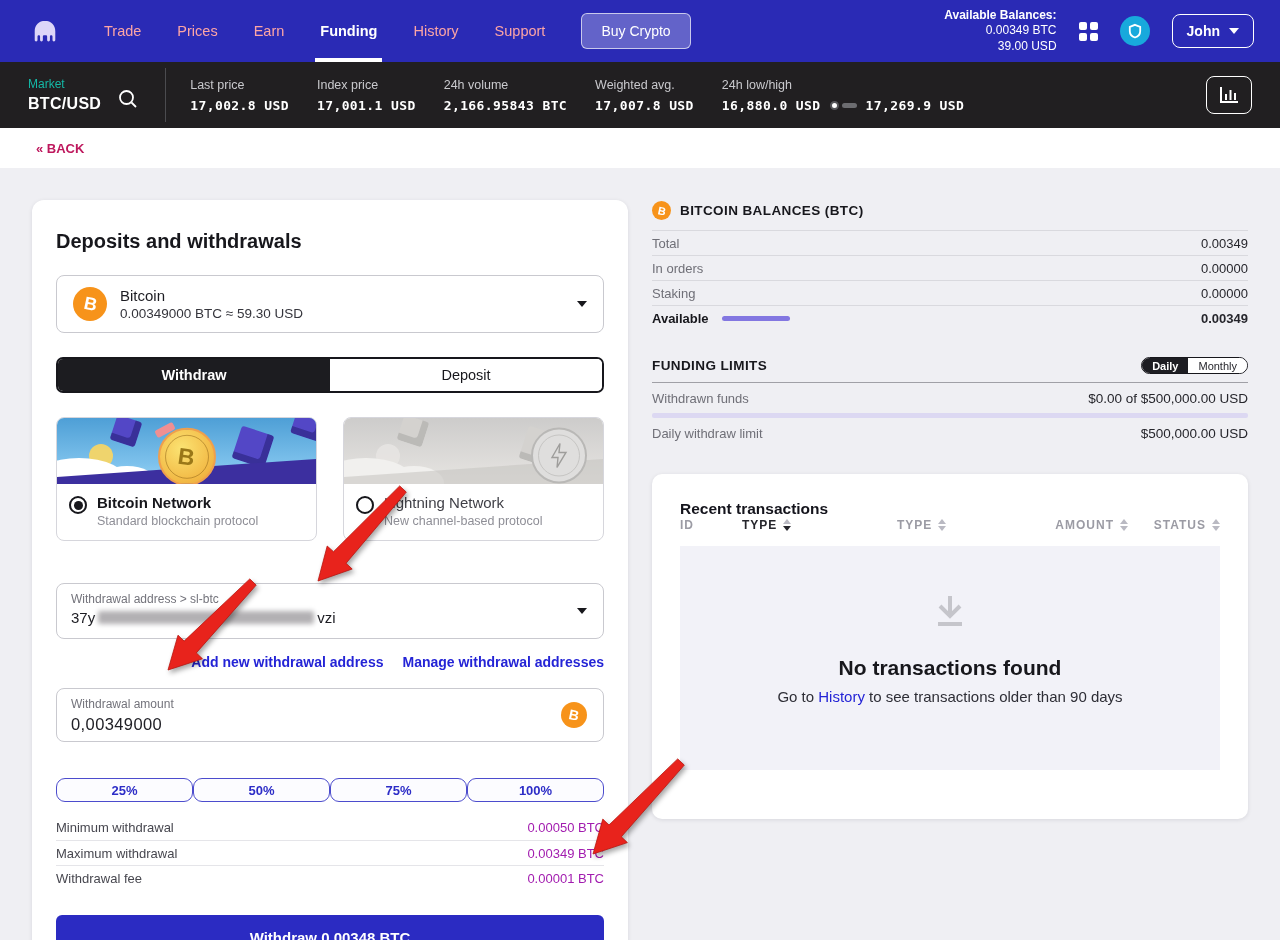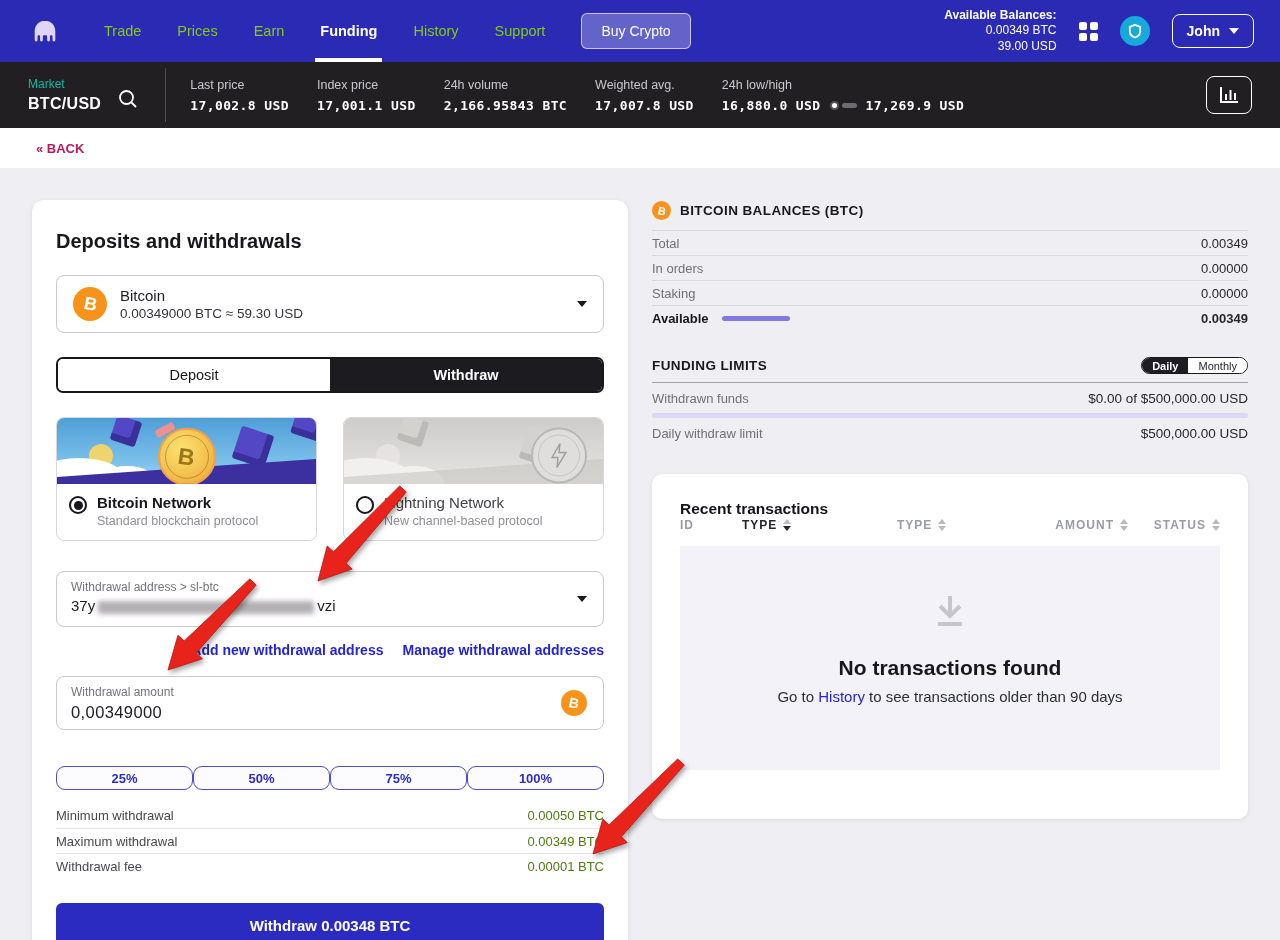--- a/index.html
+++ b/index.html
@@ -3,21 +3,21 @@
 <meta charset="utf-8">
 <style>
   *{margin:0;padding:0;box-sizing:border-box}
   html,body{width:1280px;height:940px}
   body{font-family:"Liberation Sans","DejaVu Sans",sans-serif;background:#efeff3;position:relative;overflow:hidden;color:#17171c}
 
   
   .nav{height:62px;background:#2a2ab5;display:flex;align-items:stretch;padding:0 26px 0 30px;position:relative}
   .logo{align-self:center;margin-right:26px;display:flex;align-items:center;cursor:pointer}
   .nav-items{display:flex;align-items:stretch}
-  .nav-item{display:flex;align-items:center;padding:0 18px;color:#84cc16;font-size:14.5px;position:relative;cursor:pointer}
+  .nav-item{display:flex;align-items:center;padding:0 18px;color:#fca5a5;font-size:14.5px;position:relative;cursor:pointer}
   .nav-item.active{color:#fff;font-weight:bold}
   .nav-item.active::after{content:"";position:absolute;left:13px;right:13px;bottom:0;height:4px;background:#fff}
   .buy-btn{align-self:center;margin-left:18px;padding:9px 19px;background:rgba(255,255,255,.27);border:1px solid rgba(255,255,255,.65);border-radius:6px;color:#fff;font-size:14px;cursor:pointer}
   .nav-right{margin-left:auto;display:flex;align-items:center;gap:22px}
   .nav-balances{text-align:right;color:#fff;font-size:12px;line-height:15.5px}
   .nav-balances .b-label{font-weight:bold}
   .grid-icon{display:grid;grid-template-columns:8px 8px;grid-gap:3px;cursor:pointer}
   .grid-icon i{width:8px;height:8px;background:#fff;border-radius:2px}
   .shield-wrap{width:30px;height:30px;border-radius:50%;background:#18a9dc;display:flex;align-items:center;justify-content:center;cursor:pointer}
   .user-btn{border:1.5px solid #fff;border-radius:8px;padding:8px 14px;color:#fff;font-weight:bold;font-size:14px;display:flex;align-items:center;gap:9px;cursor:pointer}
@@ -90,40 +90,40 @@
   .coin-gray::before{content:"";position:absolute;inset:5px;border:1.5px solid #c6c5c3;border-radius:50%}
   .net-body{padding:10px 12px 12px;display:flex;gap:10px;align-items:flex-start}
   .radio{width:18px;height:18px;border:2px solid #17171c;border-radius:50%;margin-top:2px;flex:none;position:relative;cursor:pointer}
   .radio.sel::after{content:"";position:absolute;inset:2.5px;background:#17171c;border-radius:50%}
   .net-title{font-size:15px;font-weight:bold;color:#17171c}
   .net-title.plain{font-weight:normal;color:#3f3f46}
   .net-desc{font-size:12.5px;color:#8e8e96;margin-top:3px}
 
   .field{border:1px solid #c9c9cf;border-radius:8px;padding:8px 14px;position:relative;cursor:text}
   .field.select{cursor:pointer}
-  .addr-field{margin-top:30px;height:56px}
+  .addr-field{margin-top:42px;height:56px}
   .field-label{font-size:12px;color:#73737b}
-  .addr-row{display:flex;align-items:flex-end;margin-top:3px;font-size:15px;color:#1c1c22}
+  .addr-row{display:flex;align-items:center;margin-top:3px;font-size:15px;color:#1c1c22}
   .blur-strip{height:13px;width:216px;background:#b2b0b3;border-radius:2px;margin:0 3px;filter:blur(2.5px)}
   .field-caret{position:absolute;right:16px;top:50%;transform:translateY(-50%)}
 
   .addr-links{display:flex;justify-content:flex-end;gap:19px;margin-top:15px;font-size:14px;font-weight:bold;color:#2424d6}
   .addr-links span{cursor:pointer}
 
   .amount-field{margin-top:18px;height:54px}
   .amount-val{font-size:16.5px;color:#212127;margin-top:4px;letter-spacing:.4px}
 
   .percents{display:flex;margin-top:36px}
   .pct{flex:1;height:24px;border:1.5px solid #4c4ccd;border-radius:9px;background:#fcfcff;color:#2d2dc7;font-weight:bold;font-size:13px;display:flex;align-items:center;justify-content:center;cursor:pointer}
 
   .info-rows{margin-top:13px}
   .irow{display:flex;justify-content:space-between;align-items:center;height:25px;font-size:13px}
   .irow + .irow{border-top:1px solid #e5e5e9}
   .irow .l{color:#47474f}
-  .irow .v{color:#4d7c0f}
+  .irow .v{color:#a21caf}
 
   .submit{margin-top:25px;height:44px;background:#2b2bc2;border-radius:6px;color:#fff;font-weight:bold;font-size:15px;display:flex;align-items:center;justify-content:center;cursor:pointer}
 
   
   .bal-head{display:flex;align-items:center;gap:9px;padding:1px 0 10px}
   .sec-title{font-size:13.5px;font-weight:bold;letter-spacing:.4px;color:#17171c}
   .brow{display:flex;justify-content:space-between;align-items:center;height:25px;font-size:13px;border-top:1px solid #d9d9de}
   .brow .l{color:#6f6f77}
   .brow .v{color:#26262c}
   .brow.avail .l{color:#17171c;font-weight:bold;display:flex;align-items:center;gap:13px}
@@ -280,22 +280,22 @@
           <span>B</span>
         </div>
       <div>
         <div class="asset-name">Bitcoin</div>
         <div class="asset-sub">0.00349000 BTC ≈ 59.30 USD</div>
       </div>
       <span class="caret dark asset-caret"></span>
     </div>
 
     <div class="tabs">
+      <div class="tab active">Withdraw</div>
       <div class="tab">Deposit</div>
-      <div class="tab active">Withdraw</div>
     </div>
 
     <div class="networks">
       <div class="net-card">
         <div class="net-img btc">
           <div class="sun"></div>
             <div class="cube cb1"></div>
             <div class="cube cb2"></div>
             <div class="cube cb3"></div>
           <div class="spark"></div>

